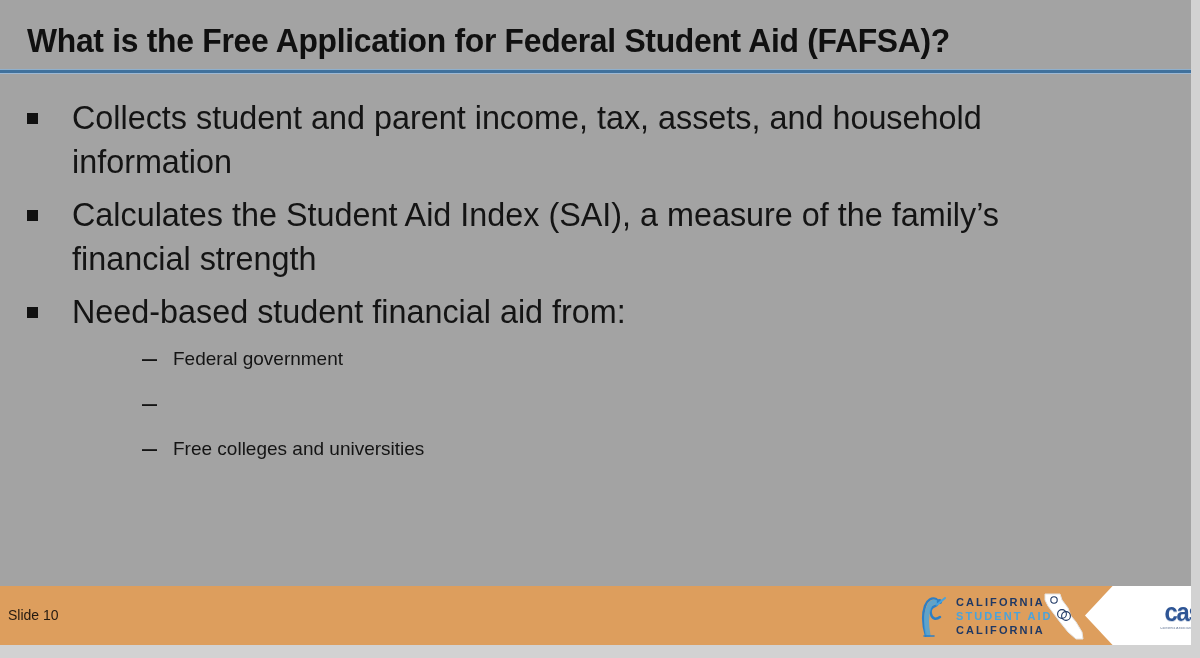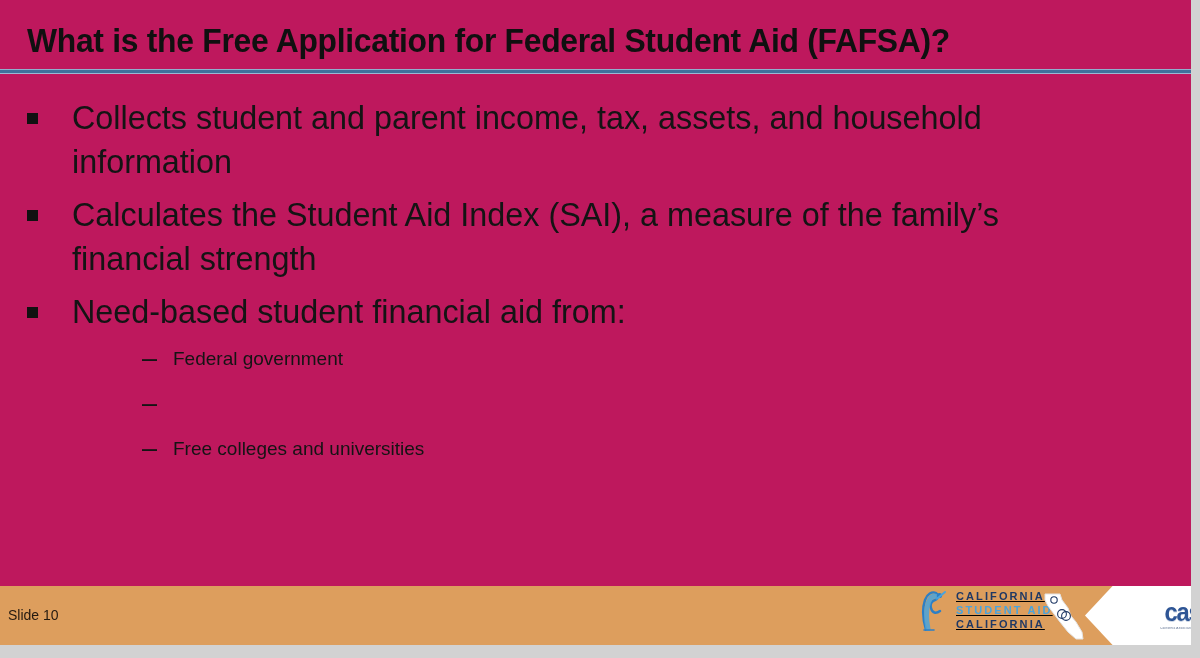--- a/index.html
+++ b/index.html
@@ -7,21 +7,21 @@
     padding: 0;
     background: #ffffff;
   }
   body {
     font-family: "Liberation Sans", "DejaVu Sans", sans-serif;
   }
   .slide {
     position: relative;
     width: 1200px;
     height: 658px;
-    background: #be185d;
+    background: #a3a3a3;
     overflow: hidden;
     box-sizing: border-box;
     border-right: 9px solid #d2d2d2;
     border-bottom: 13px solid #d2d2d2;
   }
 
   
   .title-area {
     position: absolute;
     left: 0;
@@ -130,25 +130,24 @@
     width: 106px;
     height: 59px;
     background: #ffffff;
     clip-path: polygon(26% 0, 100% 0, 100% 100%, 26% 100%, 0 50%);
   }
 
   
   .csac-logo {
     position: absolute;
     left: 918px;
-    top: 3px;
+    top: 9px;
     display: flex;
     align-items: center;
     gap: 8px;
-    text-decoration: underline;
   }
   .csac-figure {
     width: 30px;
     height: 42px;
     position: relative;
   }
   .csac-words {
     display: flex;
     flex-direction: column;
     line-height: 1.28;

